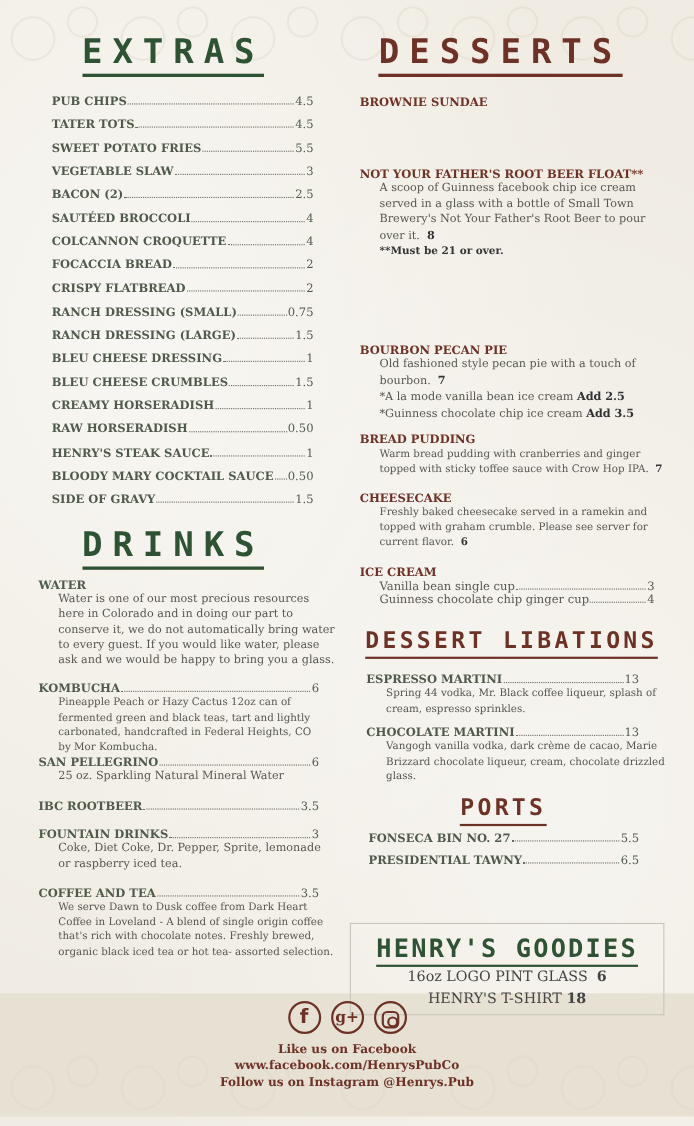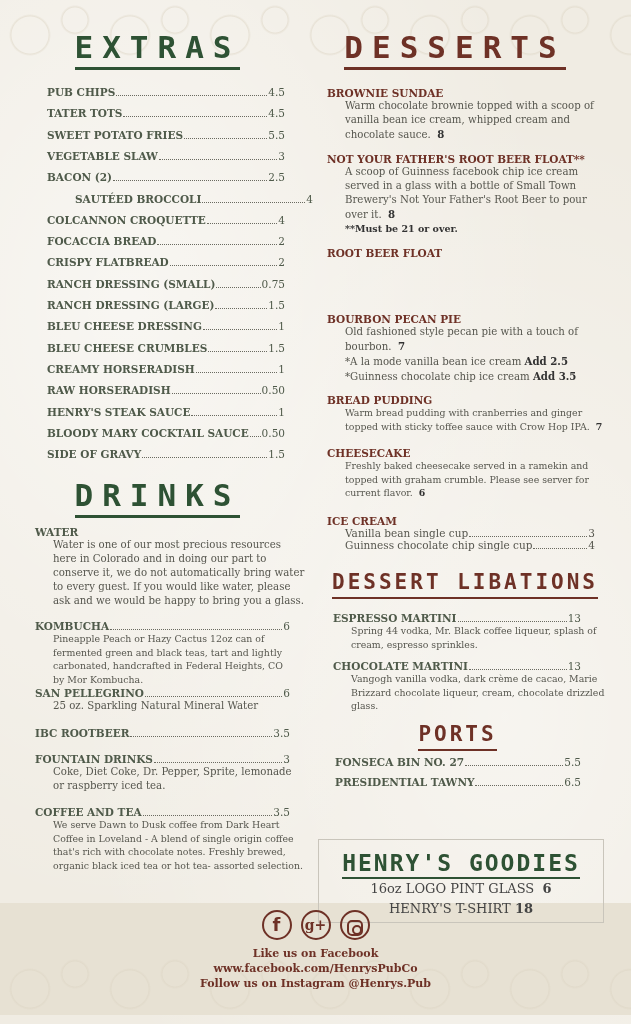--- a/index.html
+++ b/index.html
@@ -127,21 +127,21 @@
       <div class="item-line" style="left: 47px; top: 149.9px; width: 238px;">
         <span class="name">VEGETABLE SLAW</span>
         <span class="dots"></span>
         <span class="price">3</span>
       </div>
       <div class="item-line" style="left: 47px; top: 171.2px; width: 238px;">
         <span class="name">BACON (2)</span>
         <span class="dots"></span>
         <span class="price">2.5</span>
       </div>
-      <div class="item-line" style="left: 47px; top: 192.5px; width: 238px; margin-left: 28px;">
+      <div class="item-line" style="left: 47px; top: 192.5px; width: 238px;">
         <span class="name">SAUTÉED BROCCOLI</span>
         <span class="dots"></span>
         <span class="price">4</span>
       </div>
       <div class="item-line" style="left: 47px; top: 213.8px; width: 238px;">
         <span class="name">COLCANNON CROQUETTE</span>
         <span class="dots"></span>
         <span class="price">4</span>
       </div>
       <div class="item-line" style="left: 47px; top: 235.1px; width: 238px;">
@@ -255,30 +255,28 @@
   </div>
 </div>
 
 <div class="col col-right">
   <div class="heading brown" style="left:0;width:280px;top:32px;font-size:31px;">
     <span class="txt">DESSERTS</span>
   </div>
 
   <div class="block" style="left:12px;top:87px;width:270px;">
     <div class="title brownt">BROWNIE SUNDAE</div>
-    <div class="desc"><span>Warm chocolate brownie topped with a scoop of vanilla bean ice cream, whipped cream and chocolate sauce.</span>&nbsp; <b>8</b></div>
   </div>
 
   <div class="block" style="left:12px;top:153px;width:275px;">
     <div class="title brownt">NOT YOUR FATHER'S ROOT BEER FLOAT**</div>
     <div class="desc"><span>A scoop of Guinness facebook chip ice cream served in a glass with a bottle of Small Town Brewery's Not Your Father's Root Beer to pour over it.</span>&nbsp; <b>8</b><br><b style="font-size:9.5px">**Must be 21 or over.</b></div>
   </div>
 
   <div class="block" style="left:12px;top:247px;width:275px;">
-    <div class="title brownt">ROOT BEER FLOAT</div>
   </div>
 
   <div class="block" style="left:12px;top:313px;width:280px;">
     <div class="title brownt">BOURBON PECAN PIE</div>
     <div class="desc"><span>Old fashioned style pecan pie with a touch of bourbon.</span>&nbsp; <b>7</b><br>
       <span>*A la mode vanilla bean ice cream</span> <b>Add 2.5</b><br>
       <span>*Guinness chocolate chip ice cream</span> <b>Add 3.5</b></div>
   </div>
 
   <div class="block" style="left:12px;top:394px;width:290px;">
@@ -293,21 +291,21 @@
 
   <div class="block" style="left:12px;top:515px;width:275px;">
     <div class="title brownt">ICE CREAM</div>
     <div style="padding-left:18px;">
       <div class="item-line" style="position:relative;width:250px;font-weight:normal;color:#56564e;">
         <span class="name">Vanilla bean single cup</span>
           <span class="dots"></span>
           <b class="price">3</b>
       </div>
       <div class="item-line" style="position:relative;width:250px;font-weight:normal;color:#56564e;">
-        <span class="name">Guinness chocolate chip single cup</span>
+        <span class="name">Guinness chocolate chip ginger cup</span>
           <span class="dots"></span>
           <b class="price">4</b>
       </div>
     </div>
   </div>
 
   <div class="heading brown" style="left:0;width:300px;top:572px;font-size:21px;letter-spacing:3px;">
     <span class="txt" style="border-bottom-width:2px;">DESSERT LIBATIONS</span>
   </div>
 

